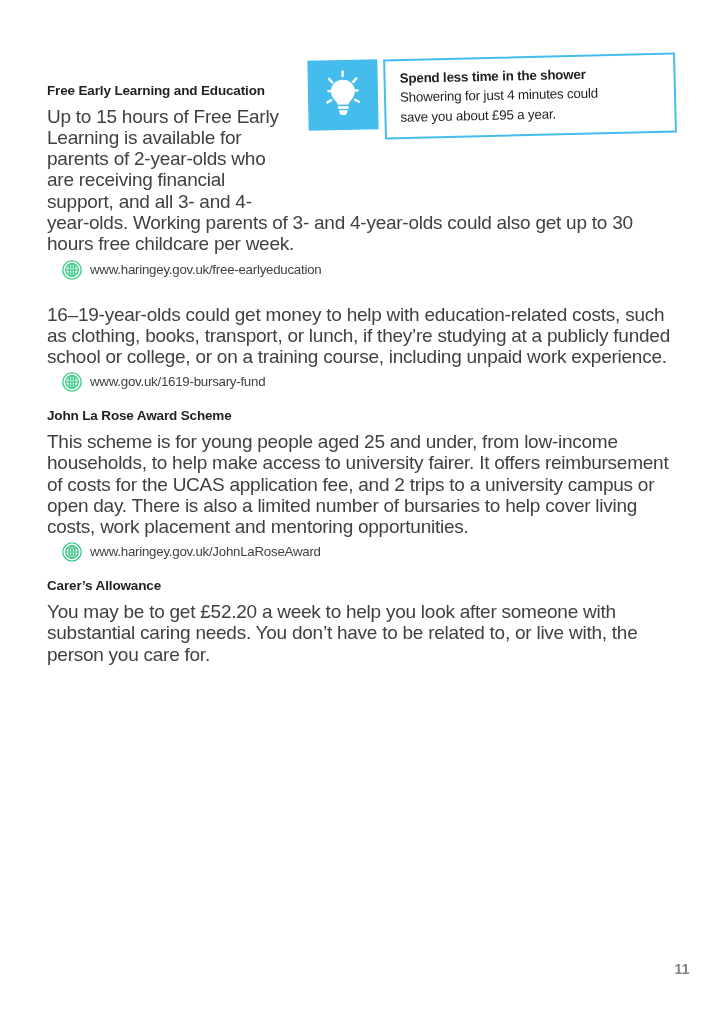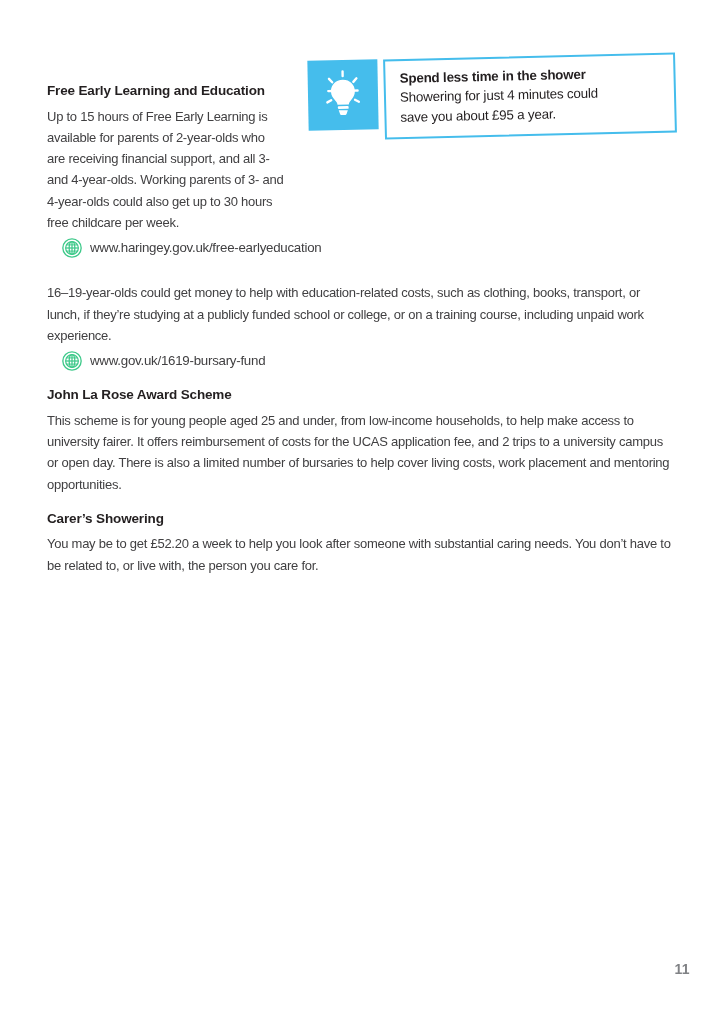--- a/index.html
+++ b/index.html
@@ -36,21 +36,21 @@
   h2.sec-title {
     font-size: 13.5px;
     font-weight: bold;
     color: #231f20;
     margin: 0 0 7px 0;
     letter-spacing: -0.15px;
     line-height: 1.15;
   }
 
   p.sec-body {
-    font-size: 13px;
+    font-size: 19px;
     line-height: 21.3px;
     color: #414042;
     margin: 0;
     letter-spacing: -0.25px;
   }
 
   
   p.sec-body.narrow-wrap { width: 100%; }
   p.sec-body.narrow-wrap .shape {
     float: right;
@@ -192,26 +192,38 @@
         </svg>
         <span class="url-text">www.gov.uk/1619-bursary-fund</span>
       </div>
     </div>
 
     <div class="spacer-md"></div>
 
     <div class="section">
       <h2 class="sec-title">John La Rose Award Scheme</h2>
       <p class="sec-body">This scheme is for young people aged 25 and under, from low-income households, to help make access to university fairer. It offers reimbursement of costs for the UCAS application fee, and 2 trips to a university campus or open day. There is also a limited number of bursaries to help cover living costs, work placement and mentoring opportunities.</p>
+      <div class="url-line">
+        <svg class="globe" viewBox="0 0 24 24">
+          <circle cx="12" cy="12" r="11" fill="none" stroke="#3ec98a" stroke-width="1.6"></circle>
+          <circle cx="12" cy="12" r="7.6" fill="none" stroke="#3ec98a" stroke-width="1.5"></circle>
+          <ellipse cx="12" cy="12" rx="3.4" ry="7.6" fill="none" stroke="#3ec98a" stroke-width="1.5"></ellipse>
+          <line x1="4.4" y1="12" x2="19.6" y2="12" stroke="#3ec98a" stroke-width="1.5"></line>
+          <line x1="12" y1="4.4" x2="12" y2="19.6" stroke="#3ec98a" stroke-width="1.5"></line>
+          <path d="M5.6 8.3 H18.4" fill="none" stroke="#3ec98a" stroke-width="1.2"></path>
+          <path d="M5.6 15.7 H18.4" fill="none" stroke="#3ec98a" stroke-width="1.2"></path>
+        </svg>
+        <span class="url-text">www.haringey.gov.uk/JohnLaRoseAward</span>
+      </div>
     </div>
 
     <div class="spacer-md"></div>
 
     <div class="section">
-      <h2 class="sec-title">Carer’s Showering</h2>
+      <h2 class="sec-title">Carer’s Allowance</h2>
       <p class="sec-body">You may be to get £52.20 a week to help you look after someone with substantial caring needs. You don’t have to be related to, or live with, the person you care for.</p>
     </div>
 
   </div>
 
   <div class="tip">
     <div class="tip-icon">
       <svg viewBox="0 0 64 64">
         <g fill="#ffffff">
           <path d="M32 14c-8.3 0-14.2 6-14.2 13.6 0 4.6 2.3 7.7 4.4 10.2 1.7 2 2.9 3.5 3.1 5.5h13.4c.2-2 1.4-3.5 3.1-5.5 2.1-2.5 4.4-5.6 4.4-10.2C46.2 20 40.3 14 32 14z"></path>

